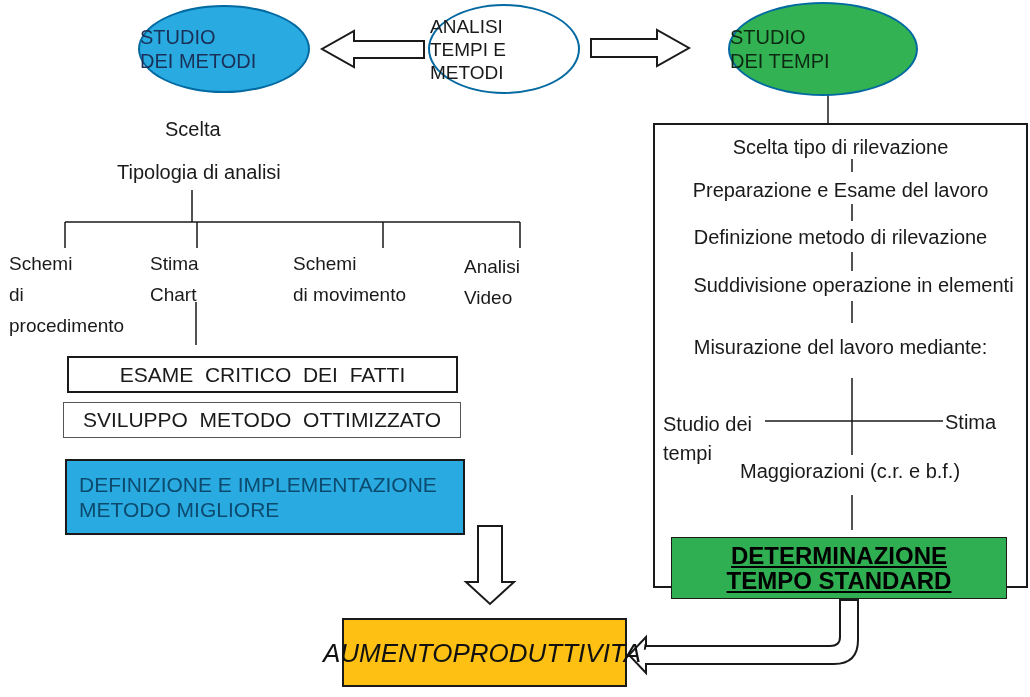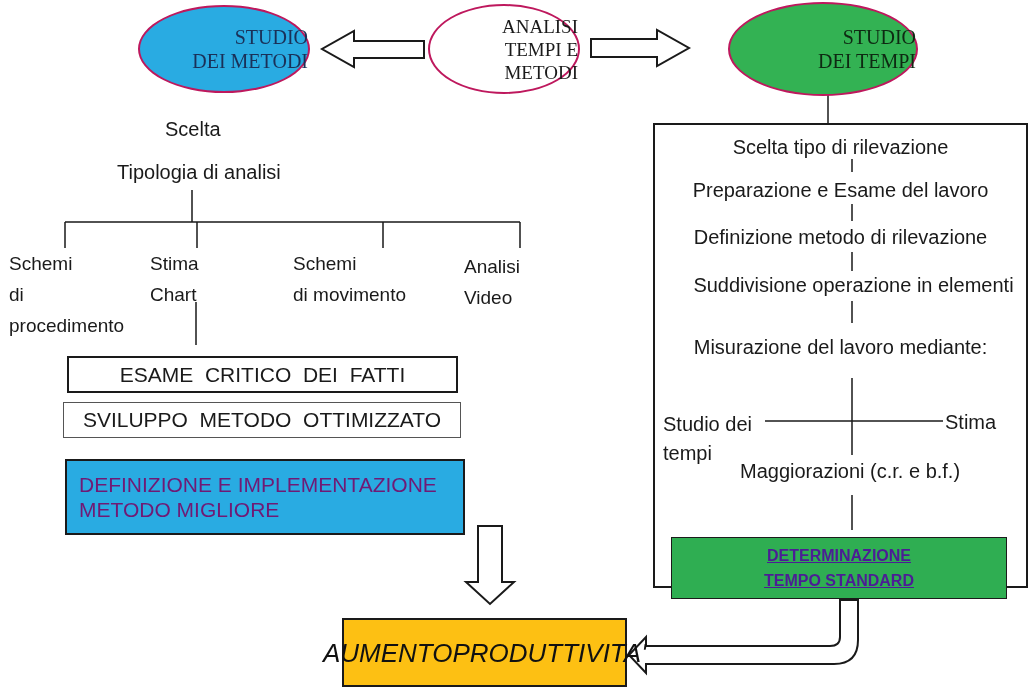--- a/index.html
+++ b/index.html
@@ -4,42 +4,42 @@
 <style>
   html, body { margin:0; padding:0; background:#ffffff; }
   #canvas {
     position:relative; width:1030px; height:697px; background:#ffffff;
     font-family:"Liberation Sans", sans-serif; color:#1a1a1a; overflow:hidden;
   }
   #overlay { position:absolute; left:0; top:0; width:1030px; height:697px; }
   .lbl { position:absolute; text-align:left; line-height:1.25; }
   .line { display:block; }
   .ellipse {
-    position:absolute; border:2px solid #be185d; border-radius:50%;
-    display:flex; flex-direction:column; justify-content:center; align-items:flex-end;
-    text-align:center; box-sizing:border-box;font-family:Liberation Serif, serif;
+    position:absolute; border:2px solid #0369a1; border-radius:50%;
+    display:flex; flex-direction:column; justify-content:center; align-items:flex-start;
+    text-align:center; box-sizing:border-box;
   }
   .ellipse-blue  { background:#29abe2; color:#1a3058; font-size:20px; line-height:24px; }
   .ellipse-white { background:#ffffff; color:#1a1a1a; font-size:19px; line-height:23px; }
   .ellipse-green { background:#33b253; color:#0e2912; font-size:20px; line-height:24px; }
   .box { position:absolute; box-sizing:border-box; display:flex; align-items:center; justify-content:center; text-align:center; }
   .box-esame    { border:2px solid #1a1a1a; font-size:21px; white-space:pre; }
   .box-sviluppo { border:1px solid #555555; font-size:21px; white-space:pre; }
   .box-blue {
-    background:#29abe2; border:2px solid #1a1a1a; color:#701a75;
+    background:#29abe2; border:2px solid #1a1a1a; color:#0c4a6e;
     font-size:21px; line-height:25px; justify-content:flex-start; text-align:left;
     padding-left:12px; align-items:center;
   }
   .box-orange {
     background:#fdc013; border:2px solid #1a1a1a; font-style:italic;
     font-size:26px; line-height:30px; color:#111111; flex-direction:row;
   }
   .box-green {
-    background:#2fae52; border:1px solid #1b1b1b; color:#4c1d95;
-    font-weight:bold; text-decoration:underline; font-size:16px; line-height:25px;
+    background:#2fae52; border:1px solid #1b1b1b; color:#000000;
+    font-weight:bold; text-decoration:underline; font-size:24px; line-height:25px;
     flex-direction:column;
   }
   .panel { position:absolute; border:2px solid #1a1a1a; box-sizing:border-box; background:transparent; }
   .step { position:absolute; text-align:center; font-size:20px; }
   .branch { font-size:19px; line-height:31px; }
 </style>
 </head>
 <body>
 
 <div id="canvas">

